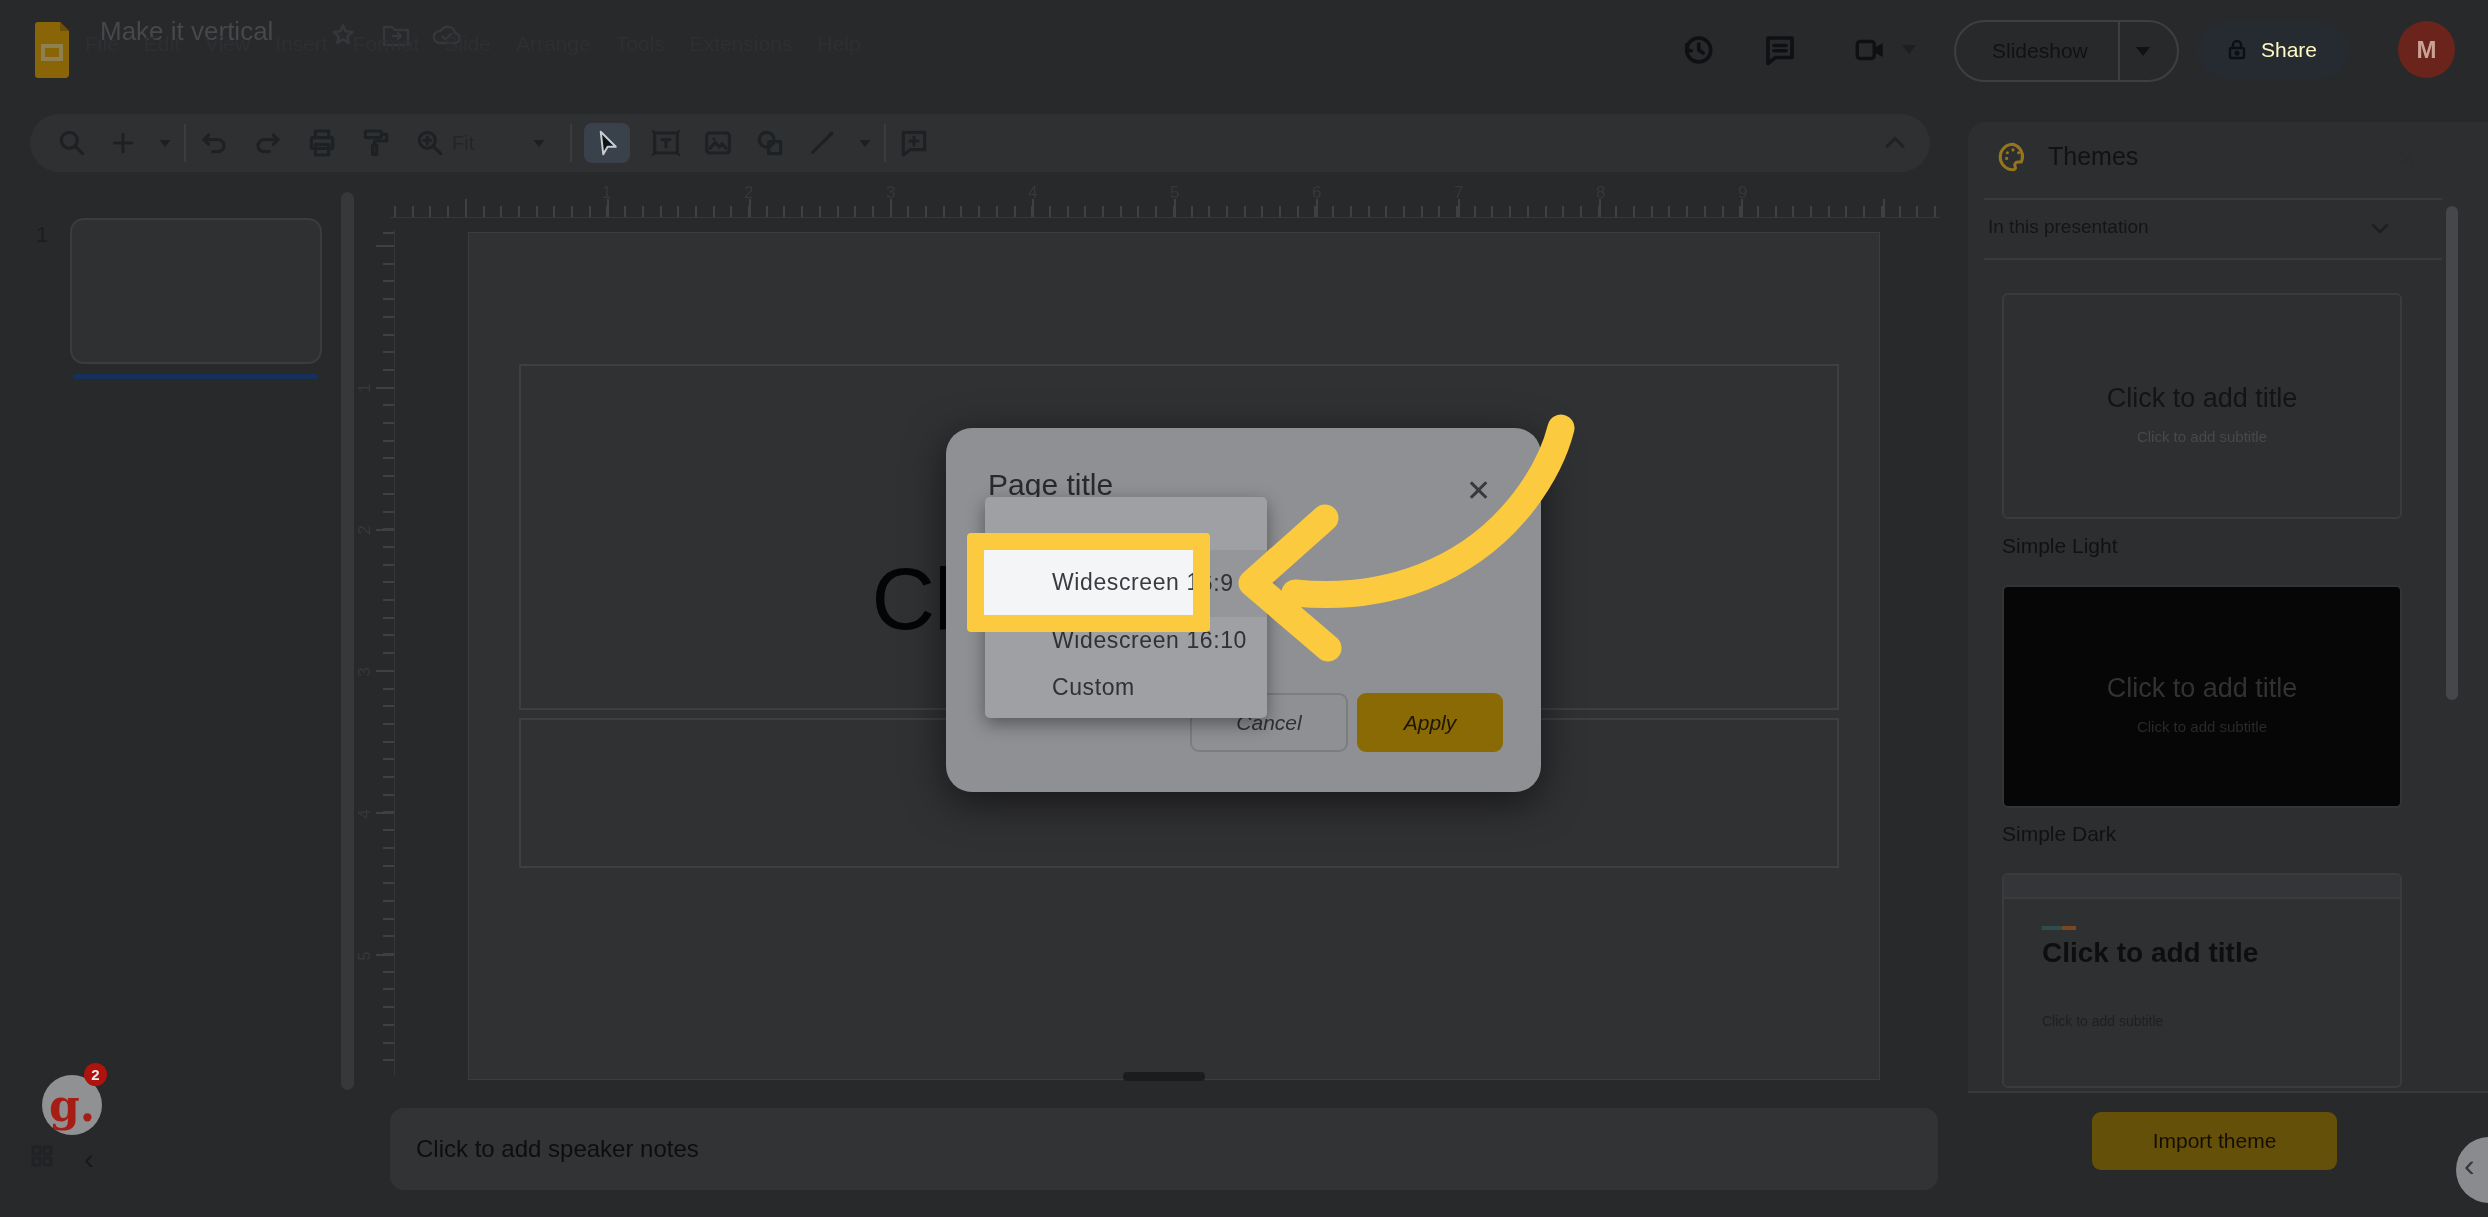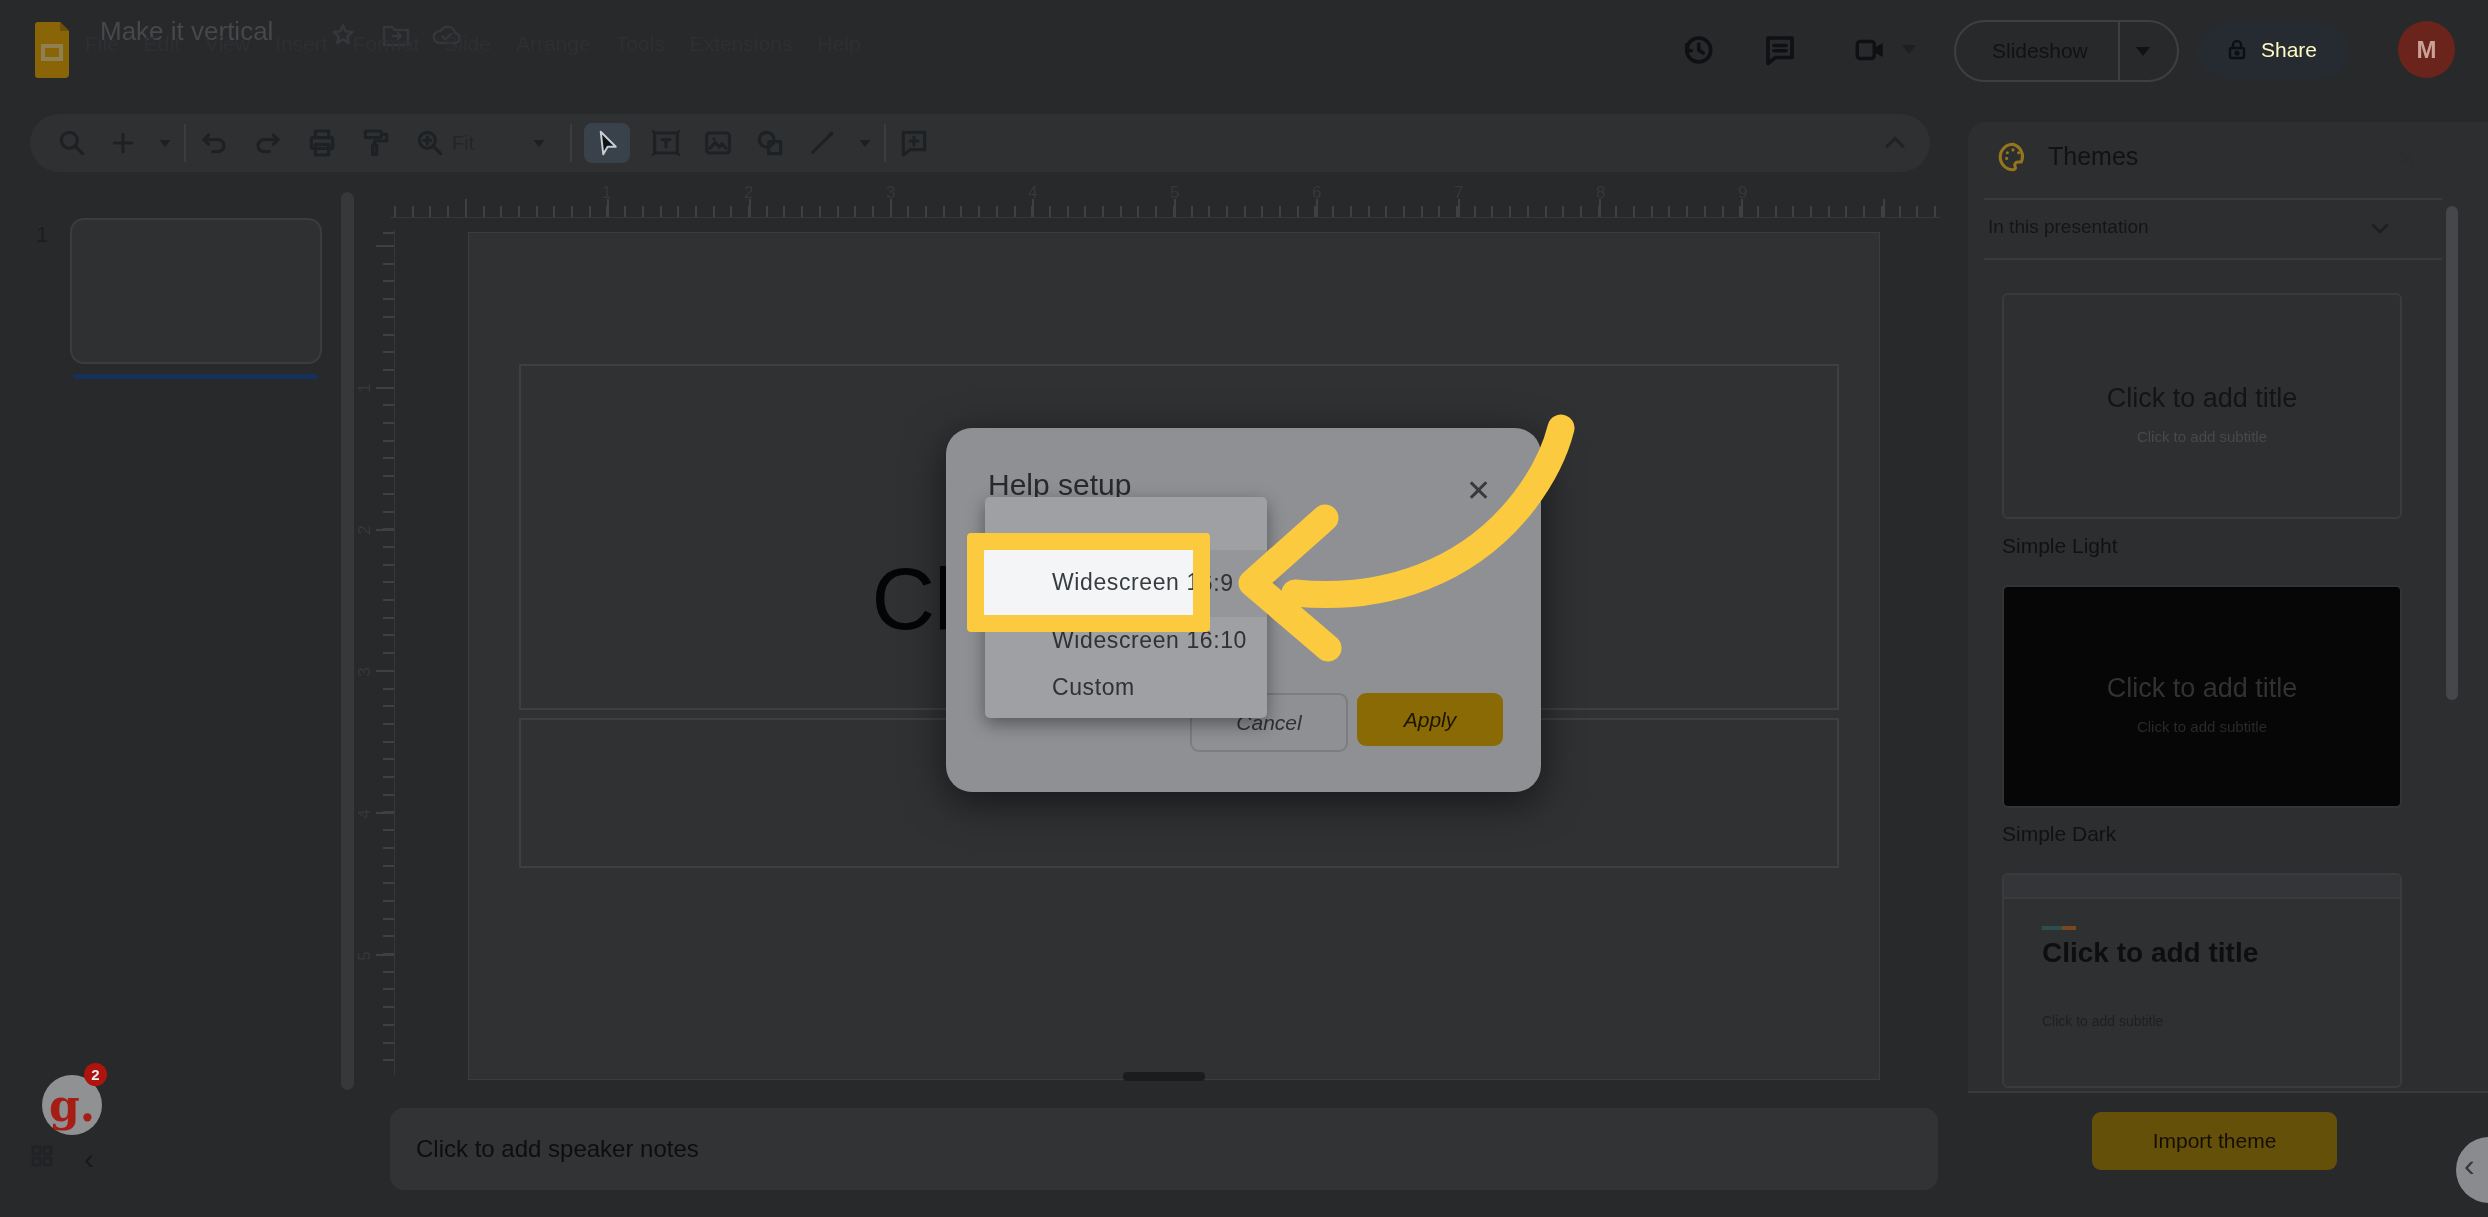--- a/index.html
+++ b/index.html
@@ -359,26 +359,26 @@
 <span class="abs" style="left:84px;top:1142px;font-size:30px;color:#17191c;">‹</span>
 
 <div class="abs glogo" style="left:42px;top:1075px;width:60px;height:60px;z-index:40;">
   <span class="glogo-text">g.</span>
   <div class="abs gbadge" style="left:42px;top:-12px;width:23px;height:23px;">
     <span>2</span>
   </div>
 </div>
 
 <div class="abs dialog" style="left:946px;top:428px;width:595px;height:364px;z-index:10;">
-  <div class="abs dialog-title" style="left:42px;top:40px;">Help setup</div>
+  <div class="abs dialog-title" style="left:42px;top:40px;">Page title</div>
   <span class="abs xbtn" style="left:520px;top:48px;">✕</span>
   <div class="abs btn btn-cancel" style="left:244px;top:265px;width:158px;height:59px;box-sizing:border-box;">
     <span>Cancel</span>
   </div>
-  <div class="abs btn btn-apply" style="left:411px;top:265px;width:146px;height:53px;">
+  <div class="abs btn btn-apply" style="left:411px;top:265px;width:146px;height:59px;">
     <span>Apply</span>
   </div>
 </div>
 
 <div class="abs dropdown" style="left:985px;top:497px;width:282px;height:221px;z-index:11;">
   <div class="drow" style="top:53px;height:67px;line-height:67px;background:#95969a;">Widescreen 16:9</div>
   <div class="drow" style="top:120px;height:47px;line-height:47px;">Widescreen 16:10</div>
   <div class="drow" style="top:167px;height:47px;line-height:47px;">Custom</div>
 </div>
 

